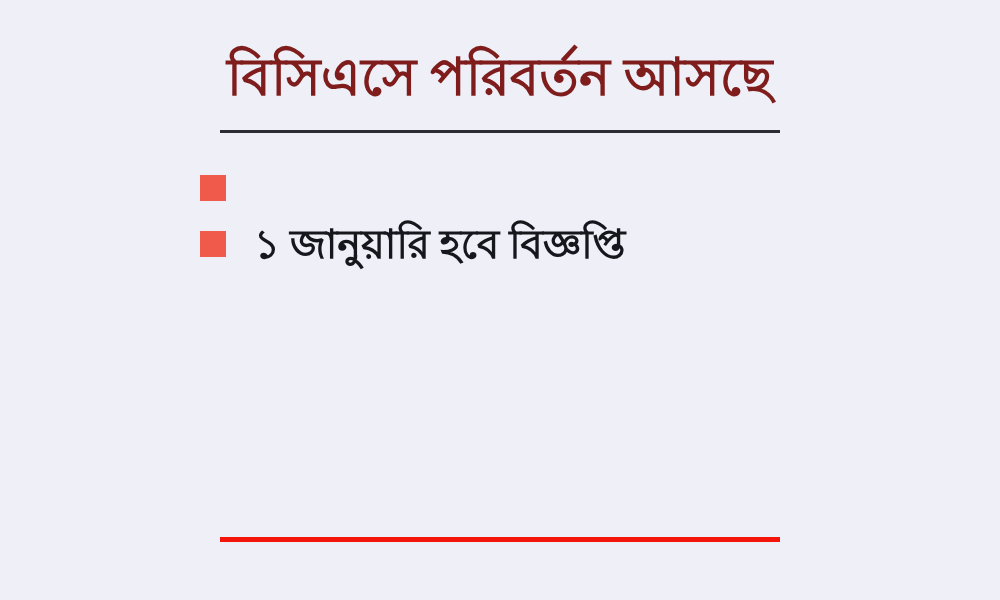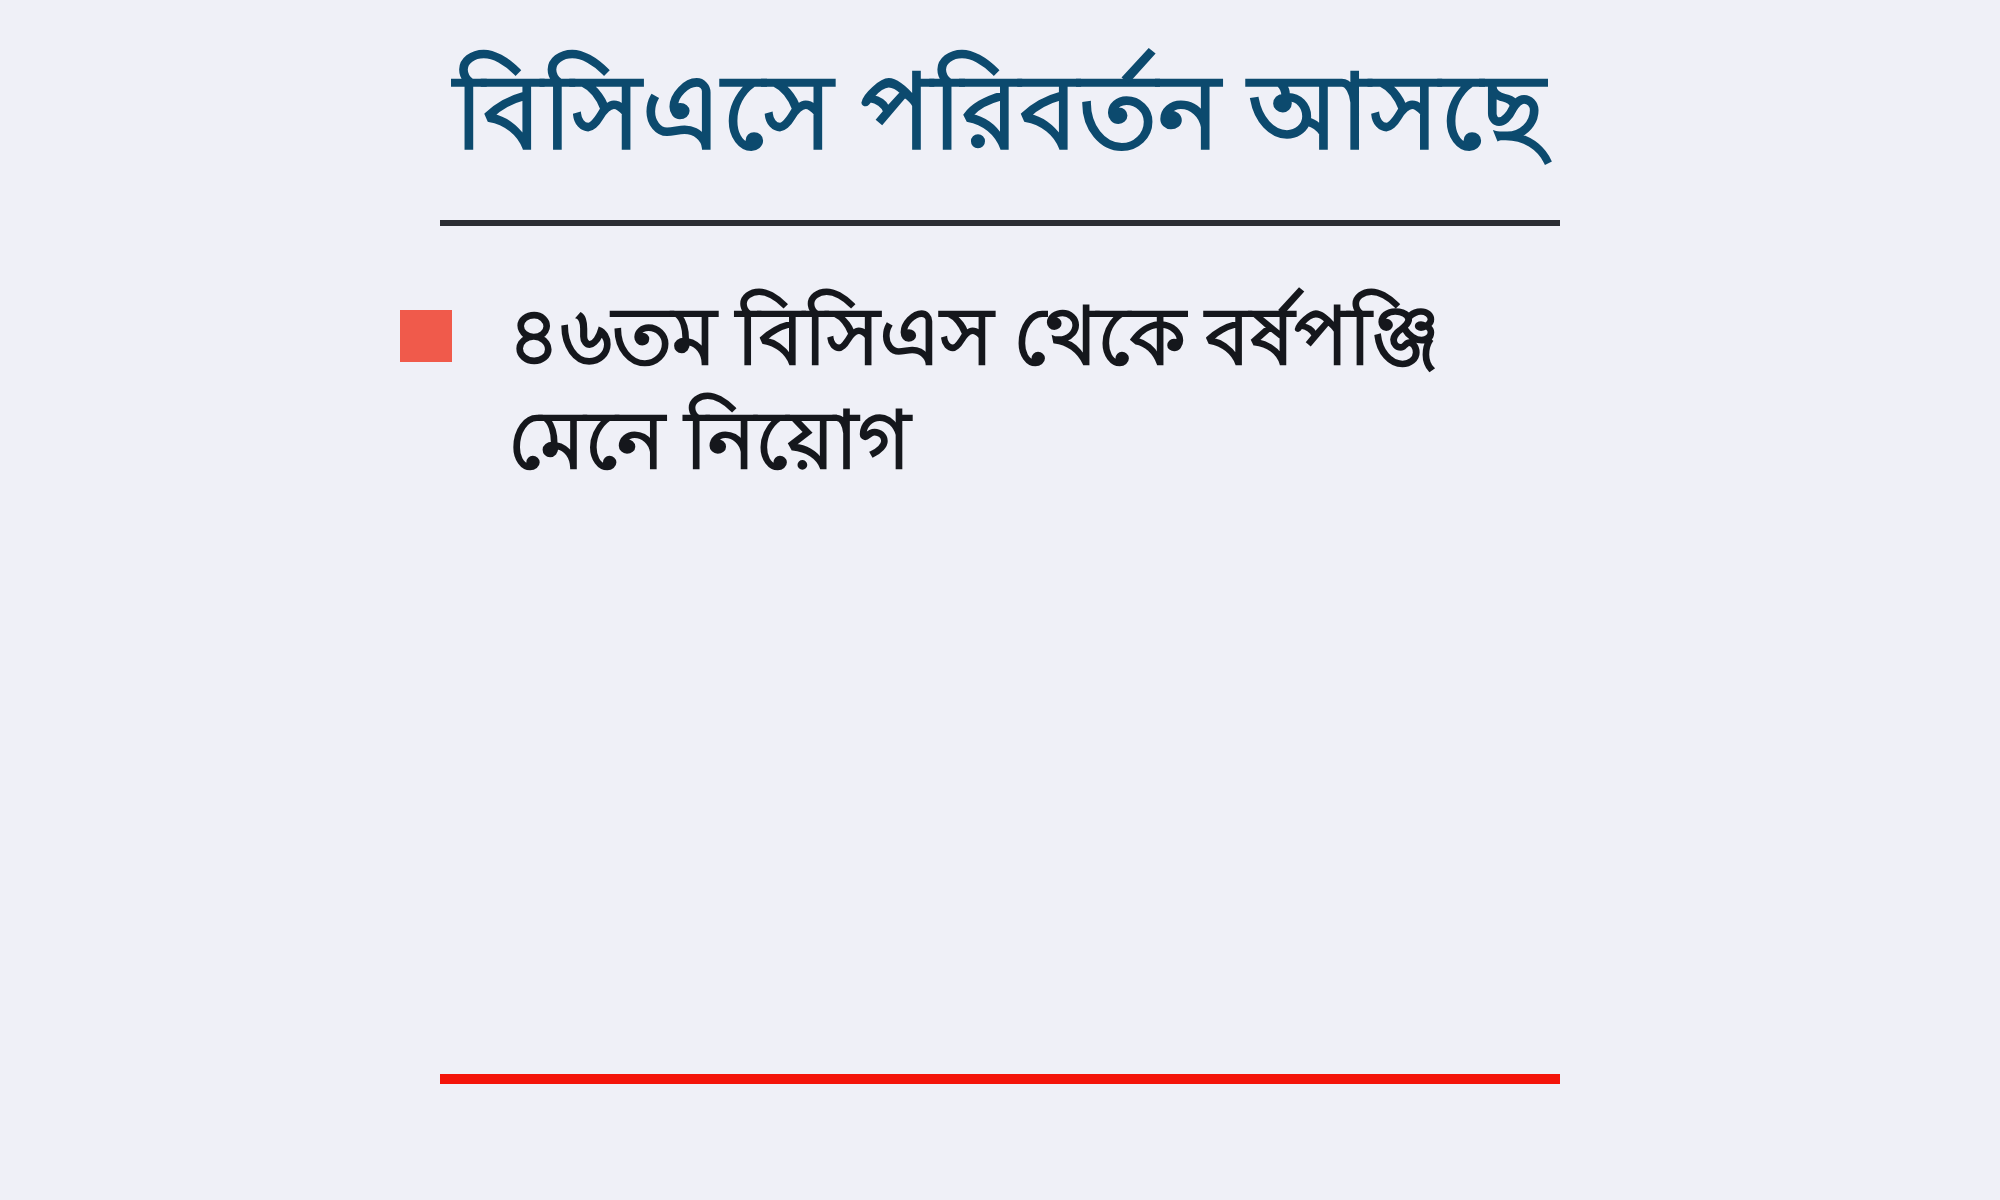--- a/index.html
+++ b/index.html
@@ -17,24 +17,24 @@
     position: relative;
     width: 1000px;
     height: 600px;
     box-sizing: border-box;
     background: #eff0f7;
     display: flex;
     flex-direction: column;
     align-items: center;
   }
   .headline {
-    margin-top: 28px;
+    margin-top: 48px;
     font-size: 52px;
     line-height: 1.15;
-    color: #0c4a6e;
+    color: #7f1d1d;
     font-weight: 700;
     letter-spacing: 0.5px;
     text-align: center;
     font-family: "Liberation Serif", serif;
   }
   .headline-rule {
     width: 560px;
     height: 3px;
     background: #2b2d33;
     margin-top: 22px;
@@ -81,22 +81,25 @@
 <div class="card">
 
   <div class="headline">বিসিএসে পরিবর্তন আসছে</div>
 
   <div class="headline-rule"></div>
 
   <ul class="bullets">
 
     <li class="bullet-item">
       <span class="bullet-marker"></span>
-      <span class="bullet-text">৪৬তম বিসিএস থেকে বর্ষপঞ্জি মেনে নিয়োগ</span>
     </li>
 
+    <li class="bullet-item">
+      <span class="bullet-marker"></span>
+      <span class="bullet-text">১ জানুয়ারি হবে বিজ্ঞপ্তি</span>
+    </li>
 
 
   </ul>
 
   <div class="footer-rule"></div>
 
 </div>
 
 </body></html>

